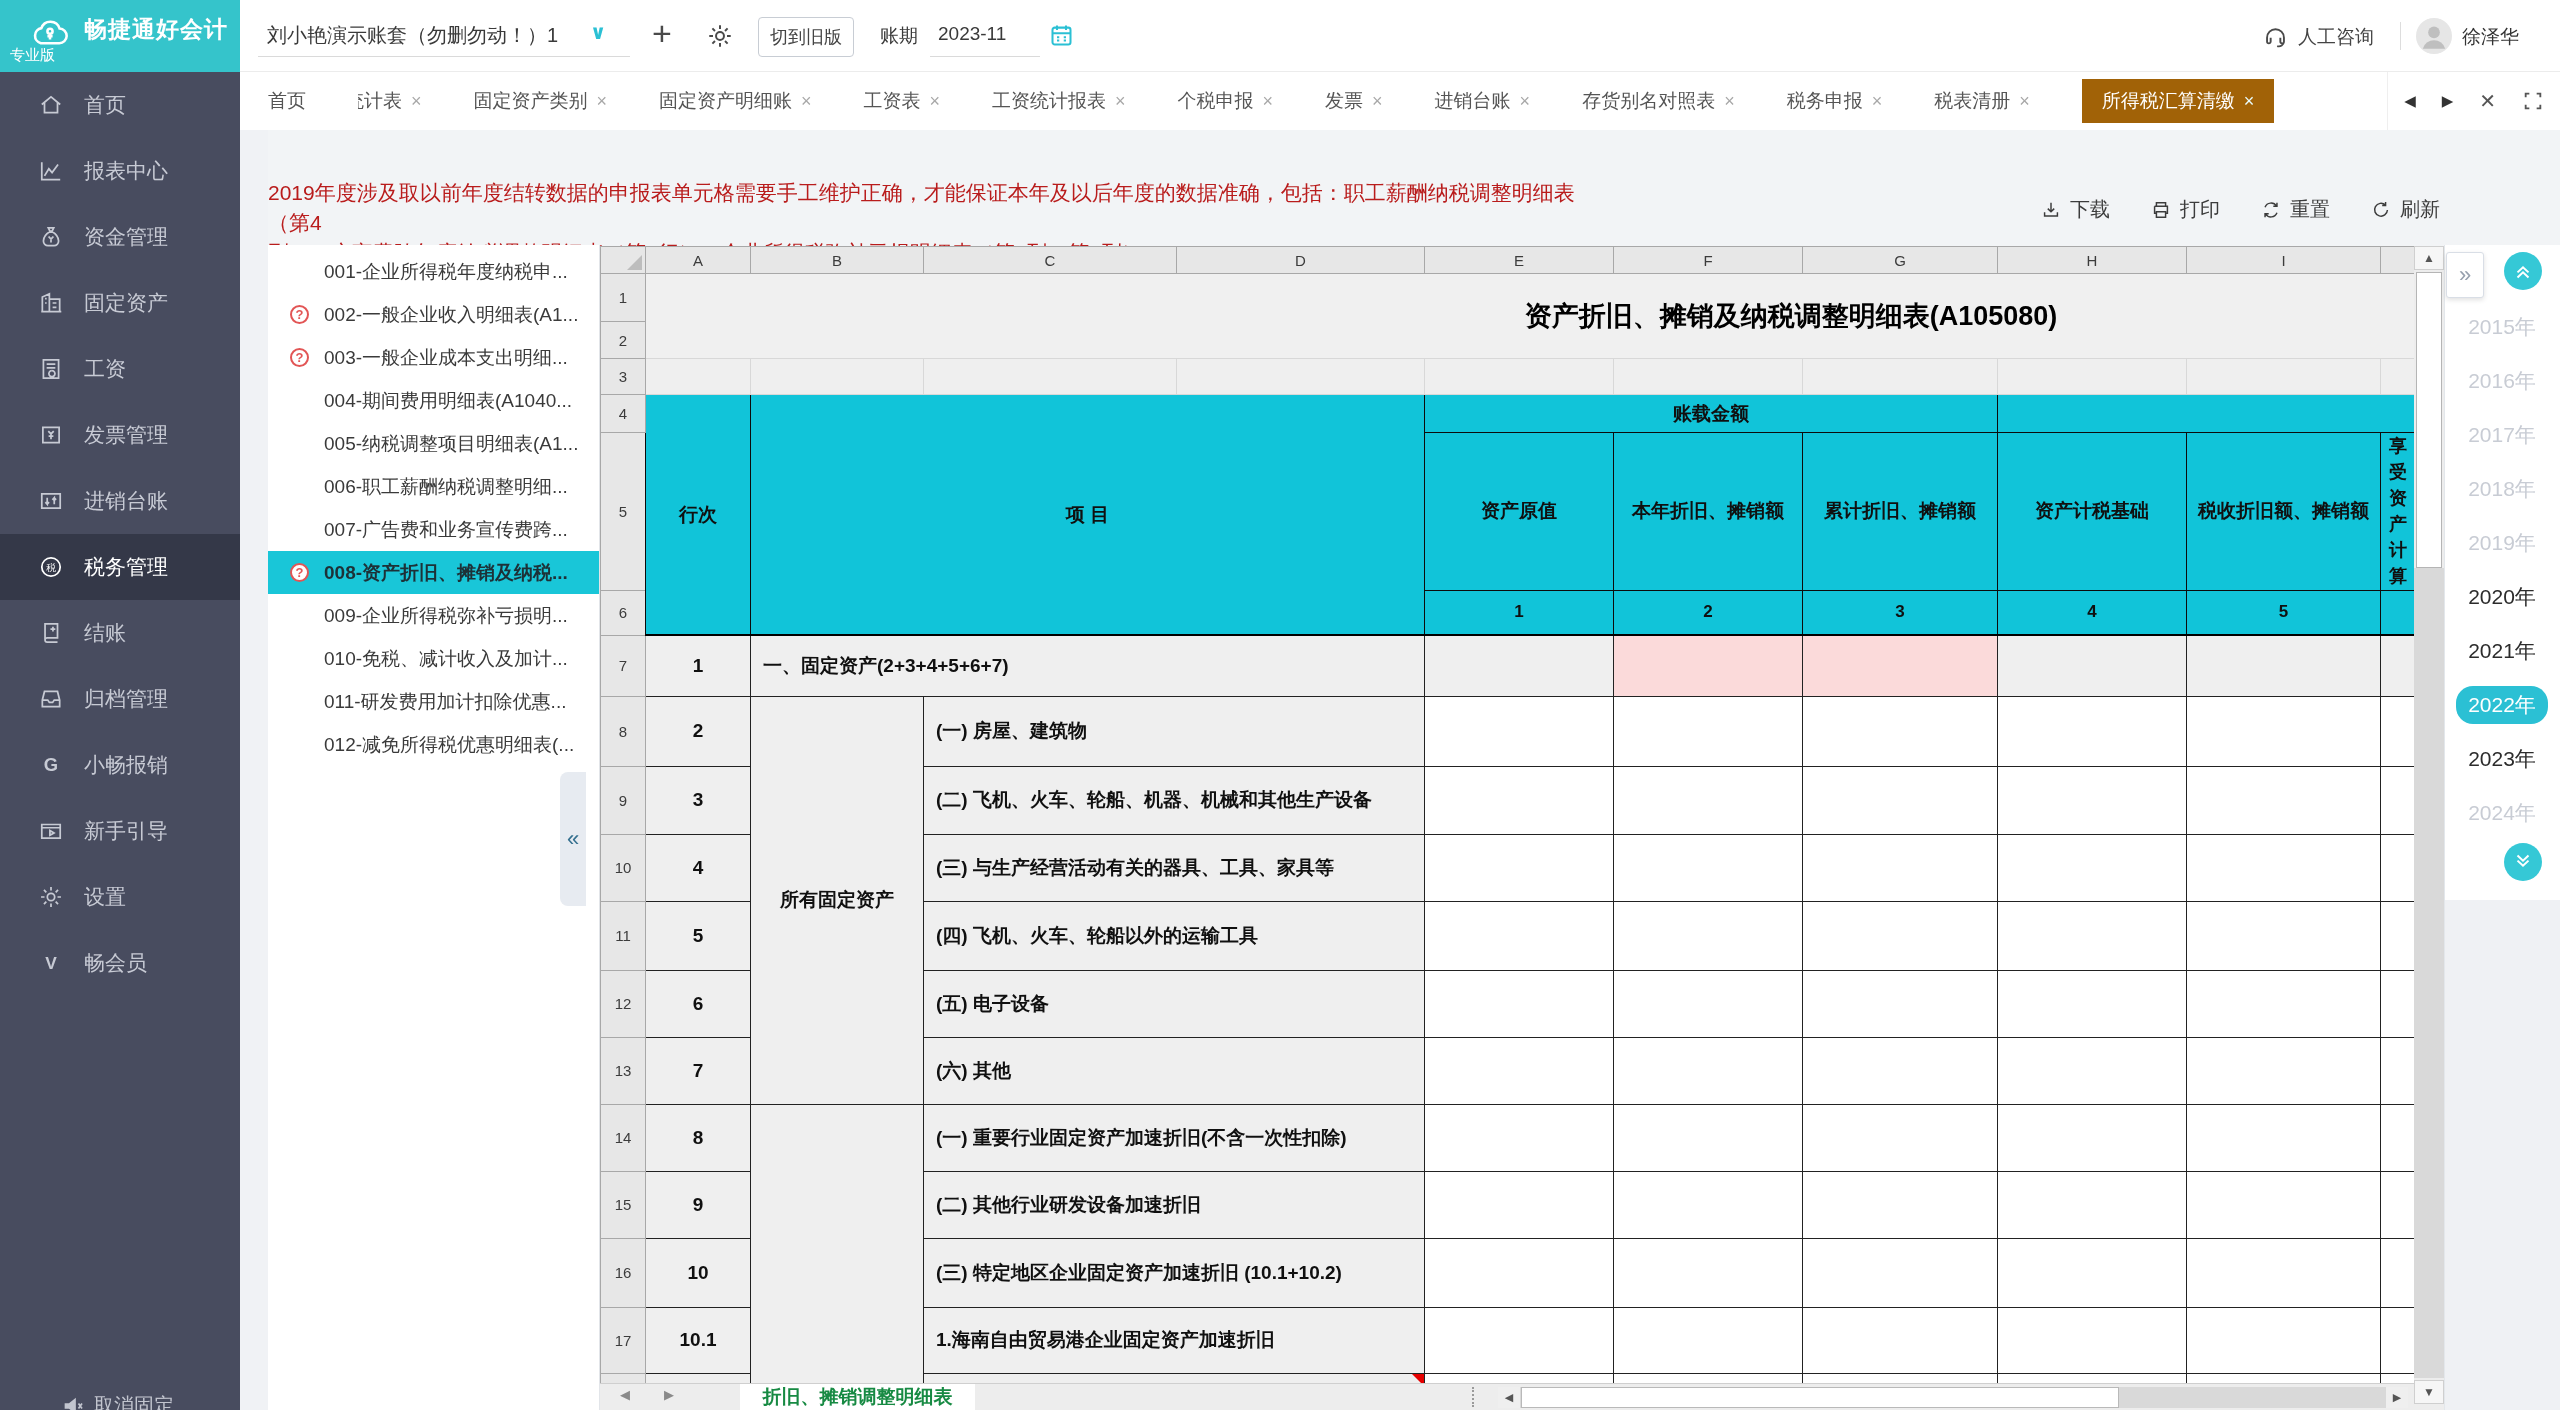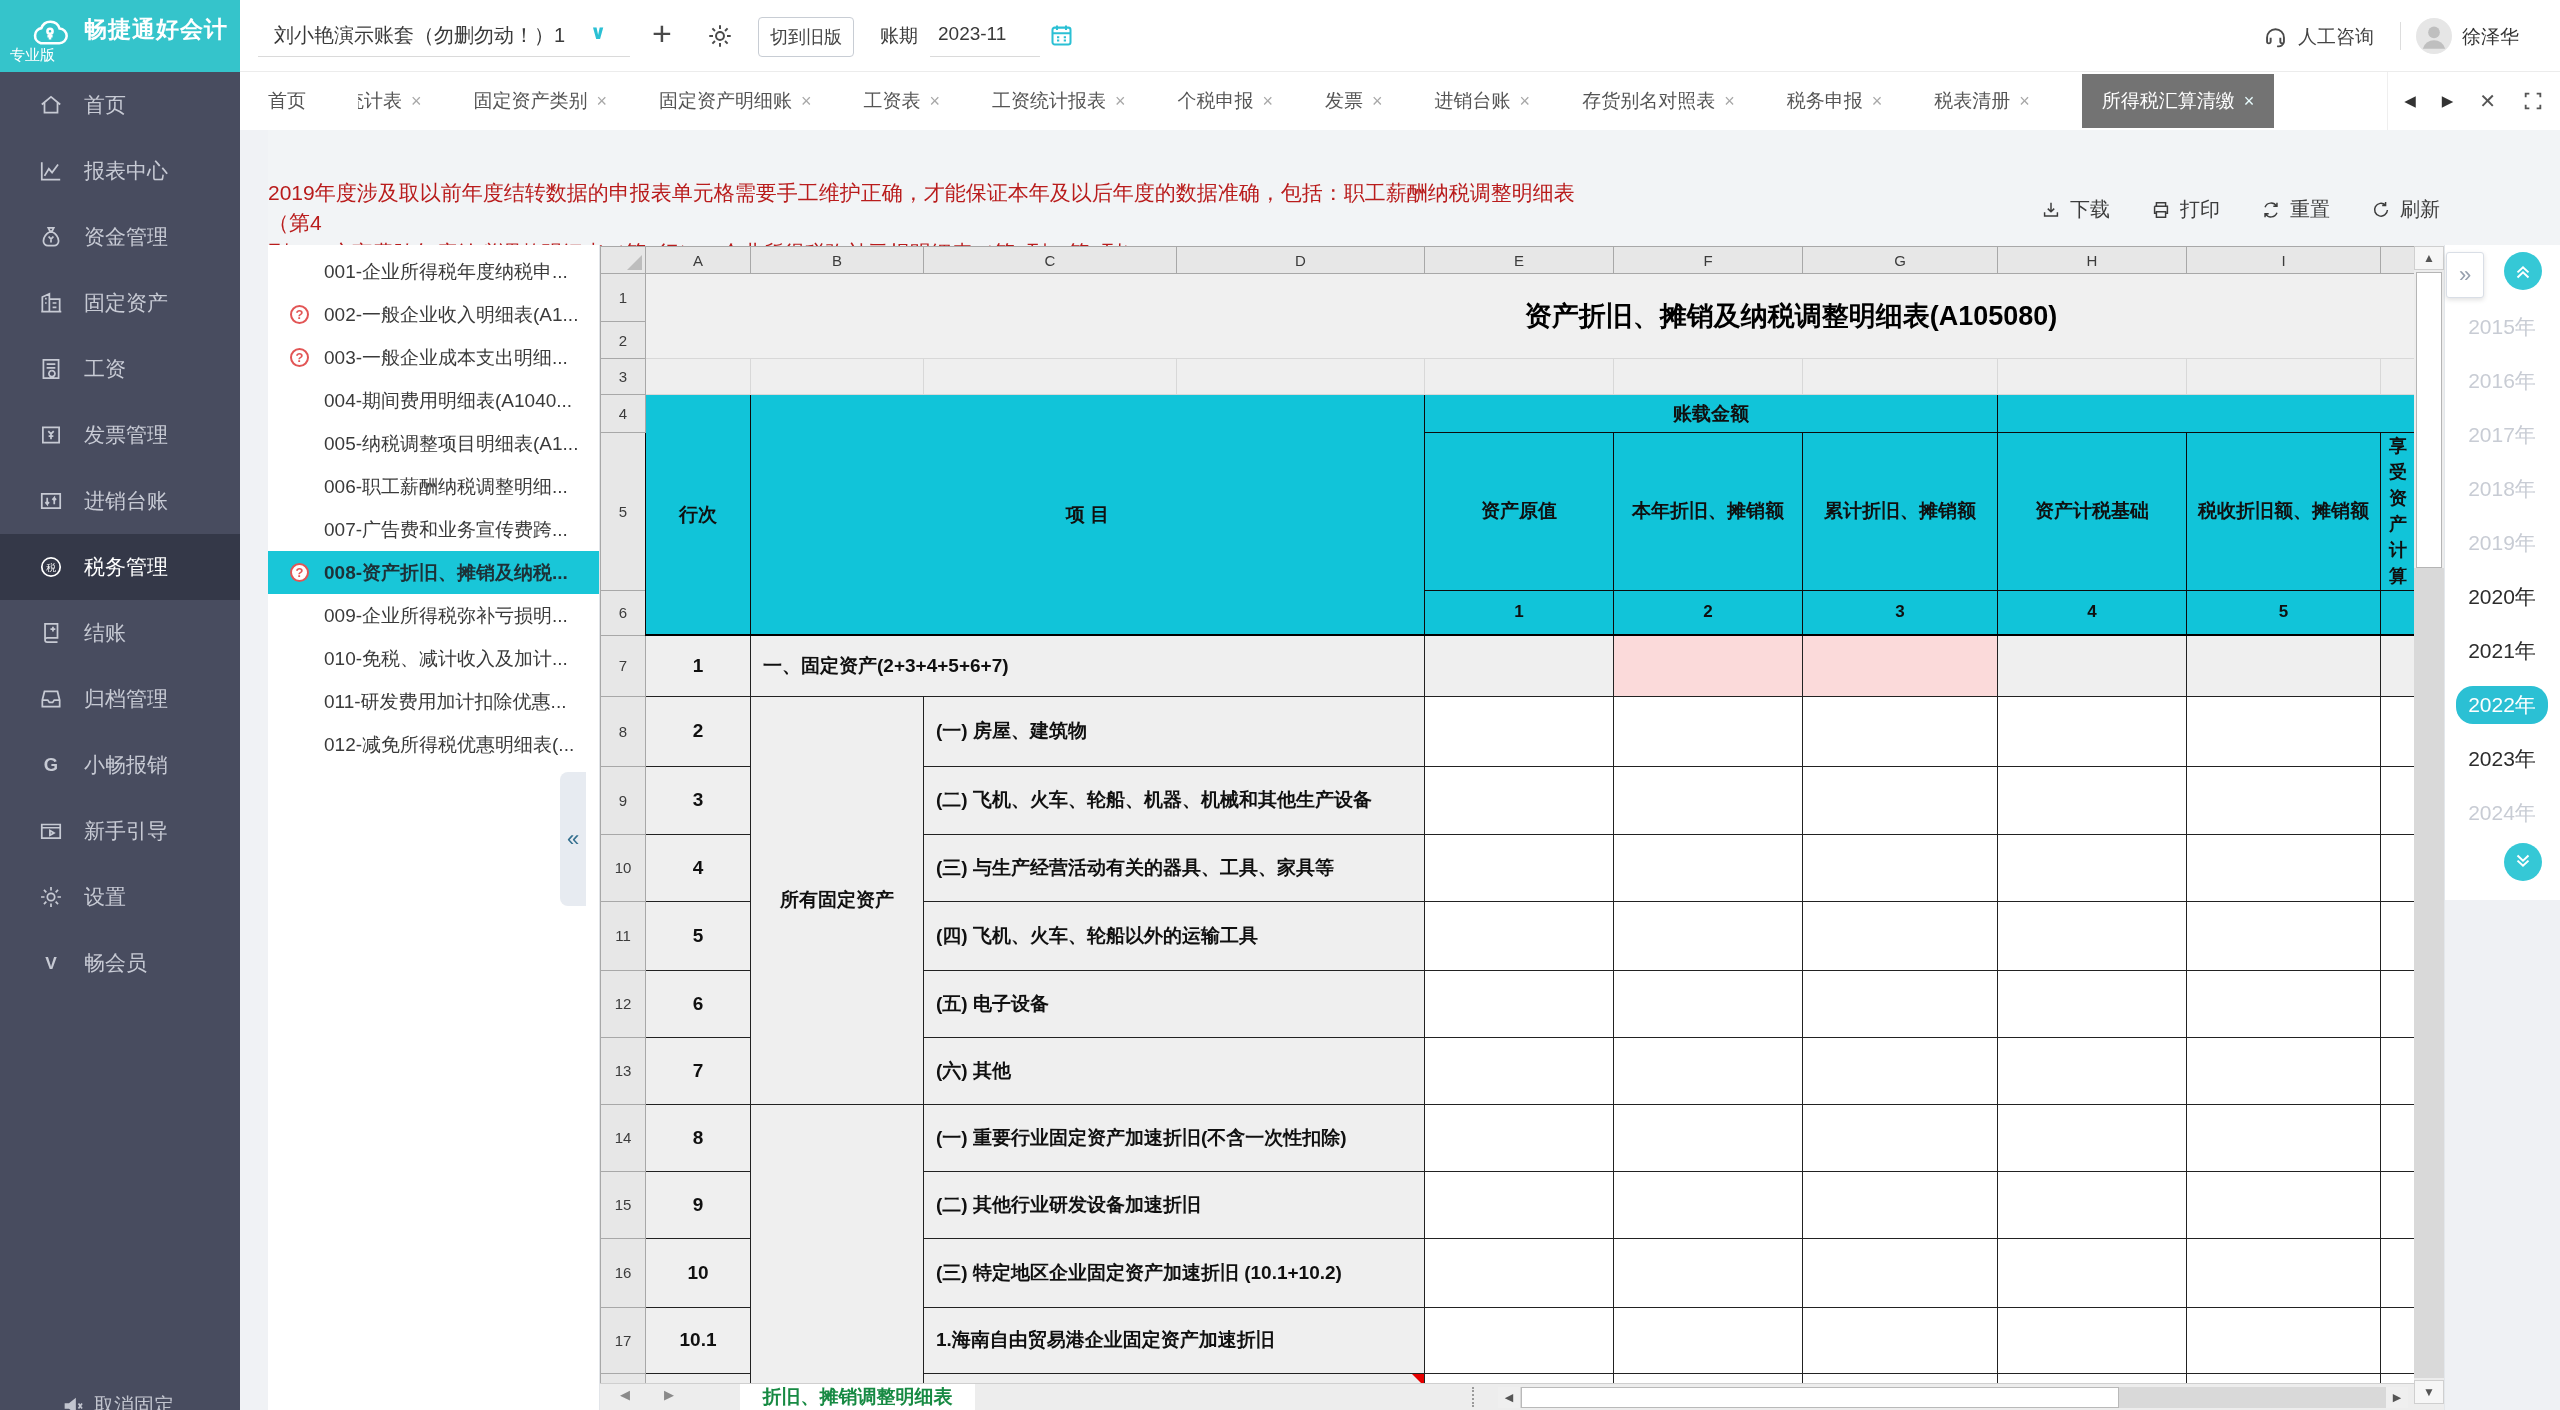--- a/index.html
+++ b/index.html
@@ -7,21 +7,21 @@
   .screen{position:relative;width:2560px;height:1410px;background:#fff;overflow:hidden;
           font-family:"Liberation Sans","DejaVu Sans",sans-serif;-webkit-font-smoothing:antialiased;}
   .abs{position:absolute;}
 
   
   .topbar{left:0;top:0;width:2560px;height:72px;background:#fff;border-bottom:1px solid #ececec;}
   .brand{left:0;top:0;width:240px;height:72px;background:#35c4cb;color:#fff;}
   .brand-name{position:absolute;left:84px;top:14px;font-size:23px;font-weight:700;letter-spacing:1px;}
   .brand-sub{position:absolute;left:10px;top:46px;font-size:15px;}
   .brand-cloud{position:absolute;left:26px;top:12px;}
-  .acct{left:274px;top:22px;font-size:20px;color:#3a3a3a;white-space:nowrap;}
+  .acct{left:267px;top:22px;font-size:20px;color:#3a3a3a;white-space:nowrap;}
   .chev{left:590px;top:20px;font-size:20px;color:#2bc0d4;font-weight:700;}
   .uline{height:1px;background:#dadada;}
   .tb-ic{color:#4a4a4a;}
   .oldbtn{left:758px;top:17px;width:96px;height:40px;border:1px solid #c8cdd4;border-radius:4px;
           font-size:18px;color:#444;text-align:center;line-height:38px;background:#fff;}
   .period-lab{left:880px;top:23px;font-size:19px;color:#3a3a3a;}
   .period-val{left:938px;top:23px;font-size:19px;color:#3a3a3a;}
   .support{font-size:19px;color:#444;}
   .avatar{width:36px;height:36px;border-radius:50%;overflow:hidden;background:#eee;}
   .uname{font-size:19px;color:#333;}
@@ -34,21 +34,21 @@
   .side-item .s-ic{width:26px;height:26px;margin-right:20px;display:inline-flex;}
   .side-item.active{background:#343848;color:#fff;}
   .pin-row{position:absolute;left:62px;top:1320px;display:flex;align-items:center;color:#c2c5cf;font-size:20px;}
   .pin-row .s-ic{width:24px;height:24px;margin-right:8px;}
 
   
   .tabbar{left:240px;top:72px;width:2320px;height:58px;background:#fff;display:flex;align-items:stretch;}
   .tabstrip{display:flex;align-items:center;padding-left:28px;gap:52px;flex:1;overflow:hidden;}
   .tab{display:flex;align-items:center;font-size:19px;color:#555;white-space:nowrap;cursor:pointer;}
   .tab .x{margin-left:9px;color:#a8a8a8;font-size:18px;}
-  .tab.active{background:#737373;color:#fff;height:54px;padding:0 20px;}
+  .tab.active{background:#a16207;color:#fff;height:44px;padding:0 20px;}
   .tab.active .x{color:#e9fdff;}
   .tabctl{display:flex;align-items:center;gap:26px;padding:0 16px;border-left:1px solid #efefef;color:#333;}
   .tabctl span{font-size:17px;cursor:pointer;}
 
   
   .band{left:240px;top:130px;width:2320px;height:116px;background:#f2f4f6;}
   .warn{left:268px;top:178px;width:1330px;color:#b91c1c;font-size:21px;line-height:30px;}
   .tools{left:2040px;top:196px;display:flex;gap:40px;align-items:center;color:#3c3c3c;font-size:20px;}
   .tool{display:flex;align-items:center;gap:8px;cursor:pointer;}
 

